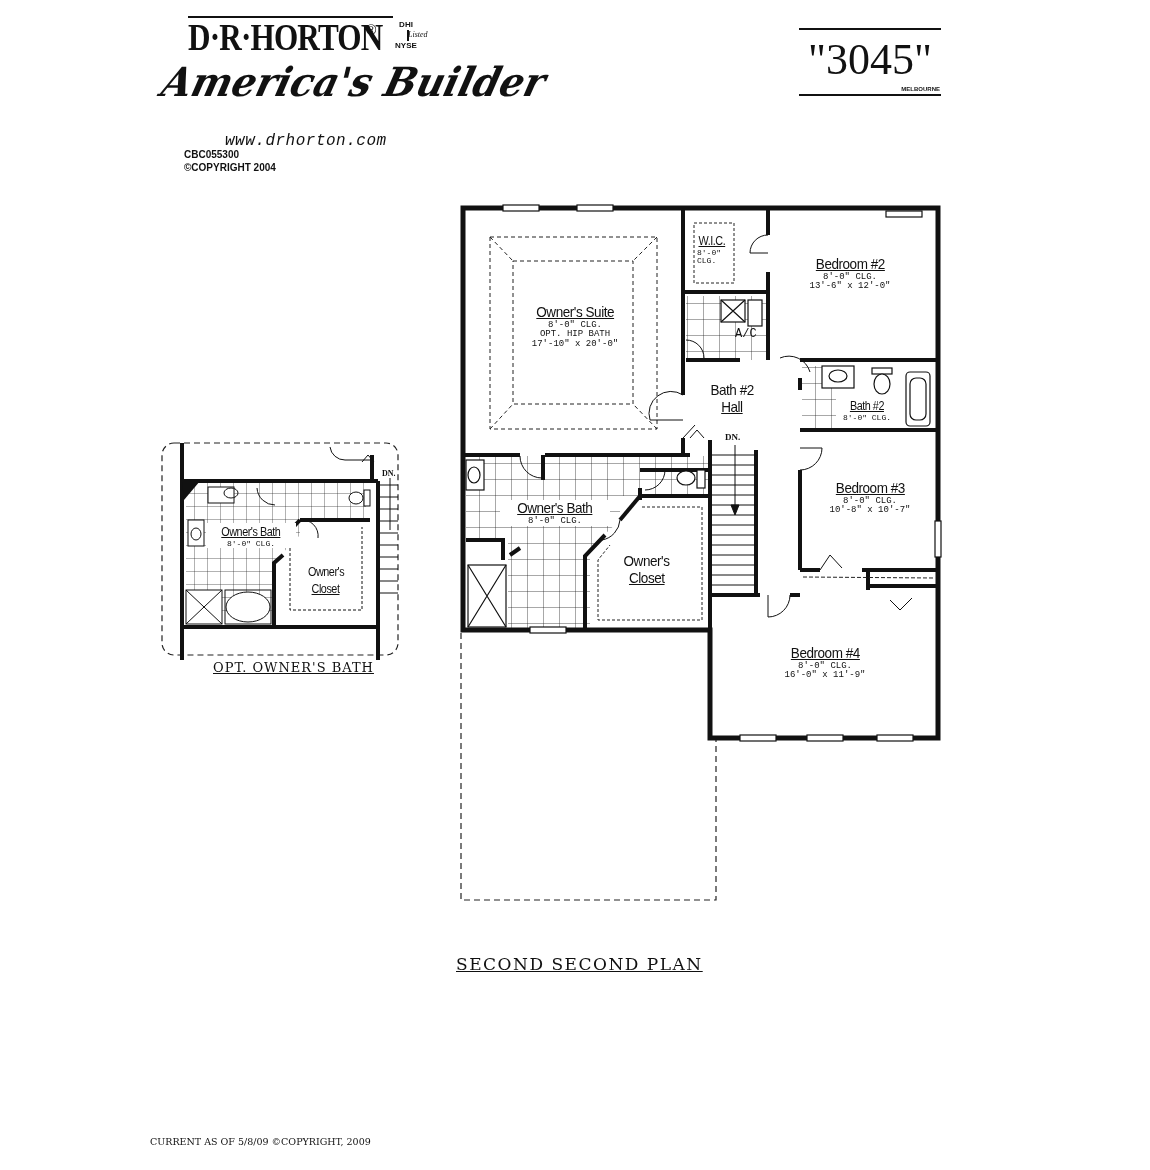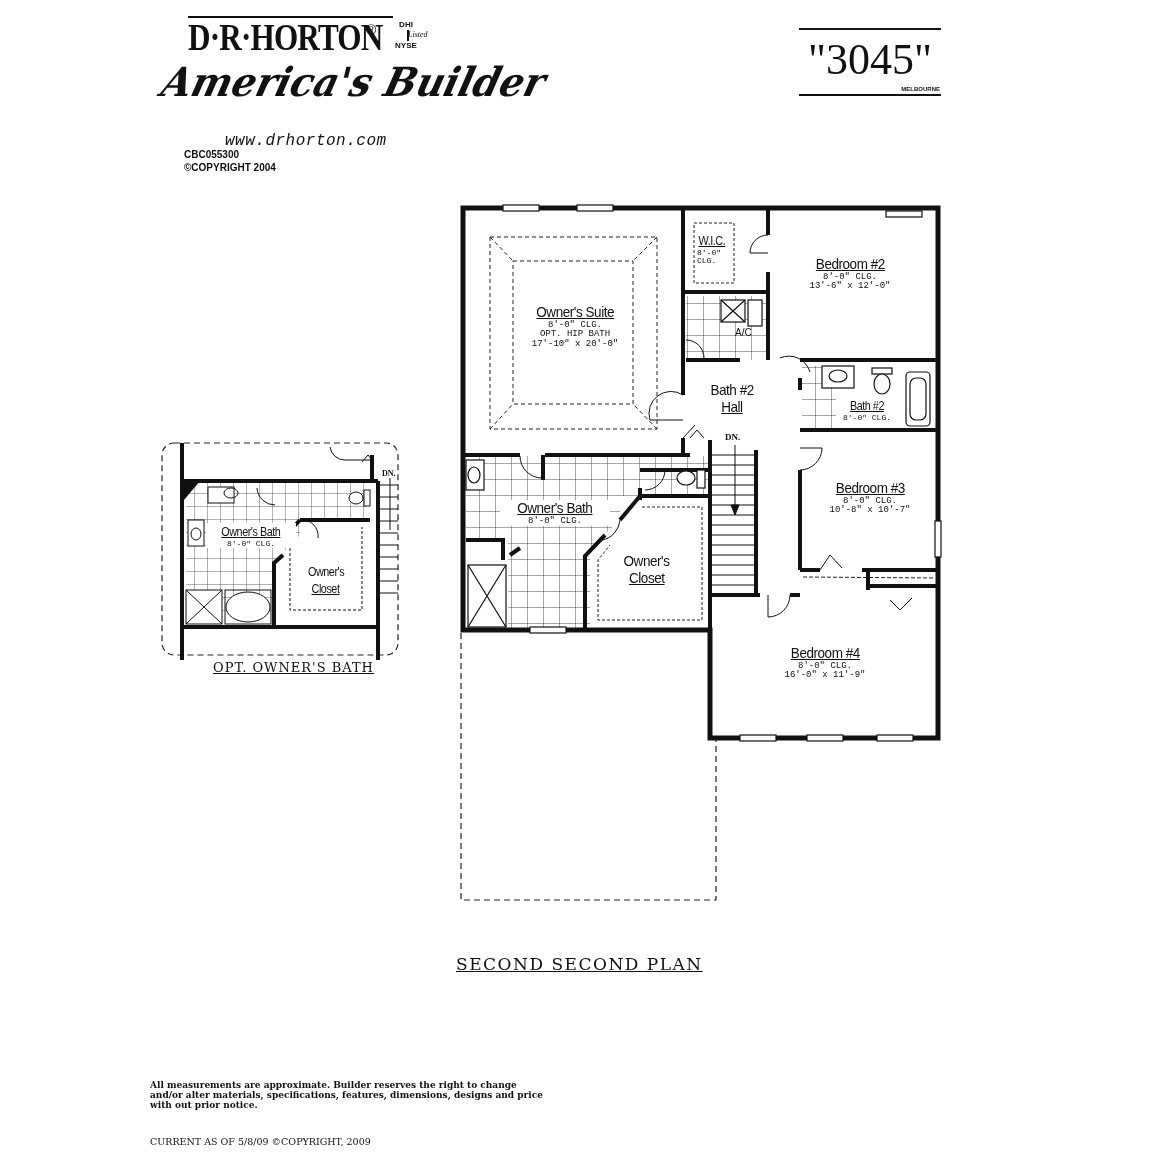--- a/index.html
+++ b/index.html
@@ -24,21 +24,21 @@
   .room-label .name { font-size: 15px; text-decoration: underline; letter-spacing: -0.5px; transform: scaleX(0.9); display: inline-block; }
   .room-label .sub { font-family: "Liberation Mono", monospace; font-size: 9px; display: block; }
   .room-label.small .name { font-size: 12px; }
   .room-label.small .sub { font-size: 8px; }
   .plan-title { left: 456px; top: 954px; font-family: "DejaVu Serif", serif; font-size: 17px; letter-spacing: 1.5px; text-decoration: underline; }
   .opt-title { left: 213px; top: 660px; font-family: "DejaVu Serif", serif; font-size: 13px; letter-spacing: 1px; text-decoration: underline; }
   .disclaimer { left: 150px; top: 1080px; width: 400px; font-family: "DejaVu Serif", serif; font-weight: bold; font-size: 9px; line-height: 10px; }
   .disclaimer p { margin: 0; }
   .current { left: 150px; top: 1136px; font-family: "DejaVu Serif", serif; font-size: 9.5px; }
   .dn { position: absolute; font-family: "Liberation Serif", serif; font-size: 9px; font-weight: bold; }
-  .ac { position: absolute; font-family: Liberation Sans, sans-serif; font-size: 10px; }
+  .ac { position: absolute; font-family: Liberation Mono, monospace; font-size: 12px; }
 </style>
 </head>
 <body>
 
 <div class="logo-rule"></div>
 <div class="abs logo-main">D·R·HORTON</div>
 <div class="abs logo-reg">®</div>
 <div class="abs dhi-badge">
   <div>DHI</div>
   <div class="listed">Listed</div>
@@ -318,15 +318,14 @@
 <div class="room-label small" style="left:296px; top:563px; width:60px;">
   <span class="name" style="text-decoration:none;">Owner's</span><br>
   <span class="name">Closet</span>
 </div>
 <div class="dn" style="left:382px; top:469px; font-size:8px;">DN.</div>
 
 <div class="abs opt-title">OPT. OWNER'S BATH</div>
 <div class="abs plan-title">SECOND SECOND PLAN</div>
 
 <div class="abs disclaimer">
-  <p>All measurements are approximate. Builder reserves the right to change and/or alter materials, specifications, features, dimensions, designs and price with out prior notice.</p>
 </div>
 <div class="abs current">CURRENT AS OF 5/8/09 ©COPYRIGHT, 2009</div>
 
 </body></html>

